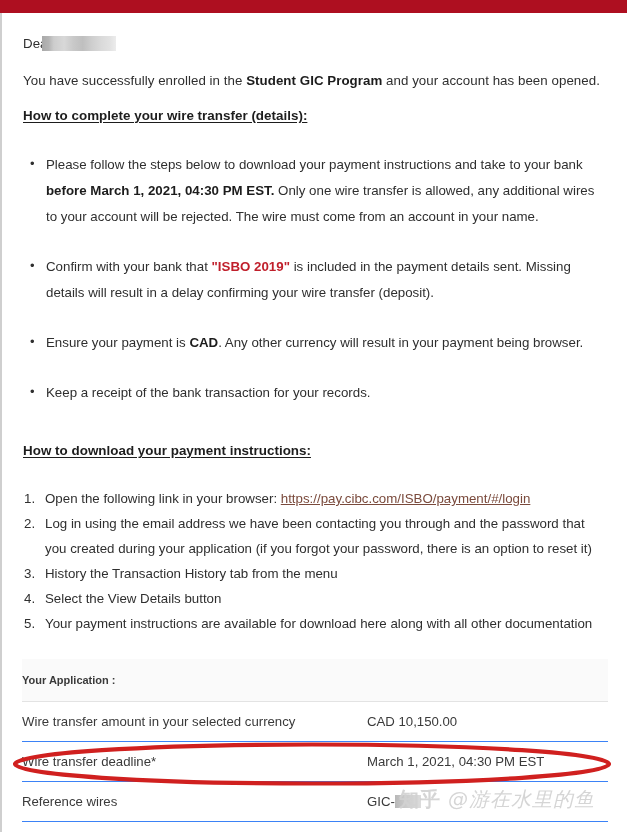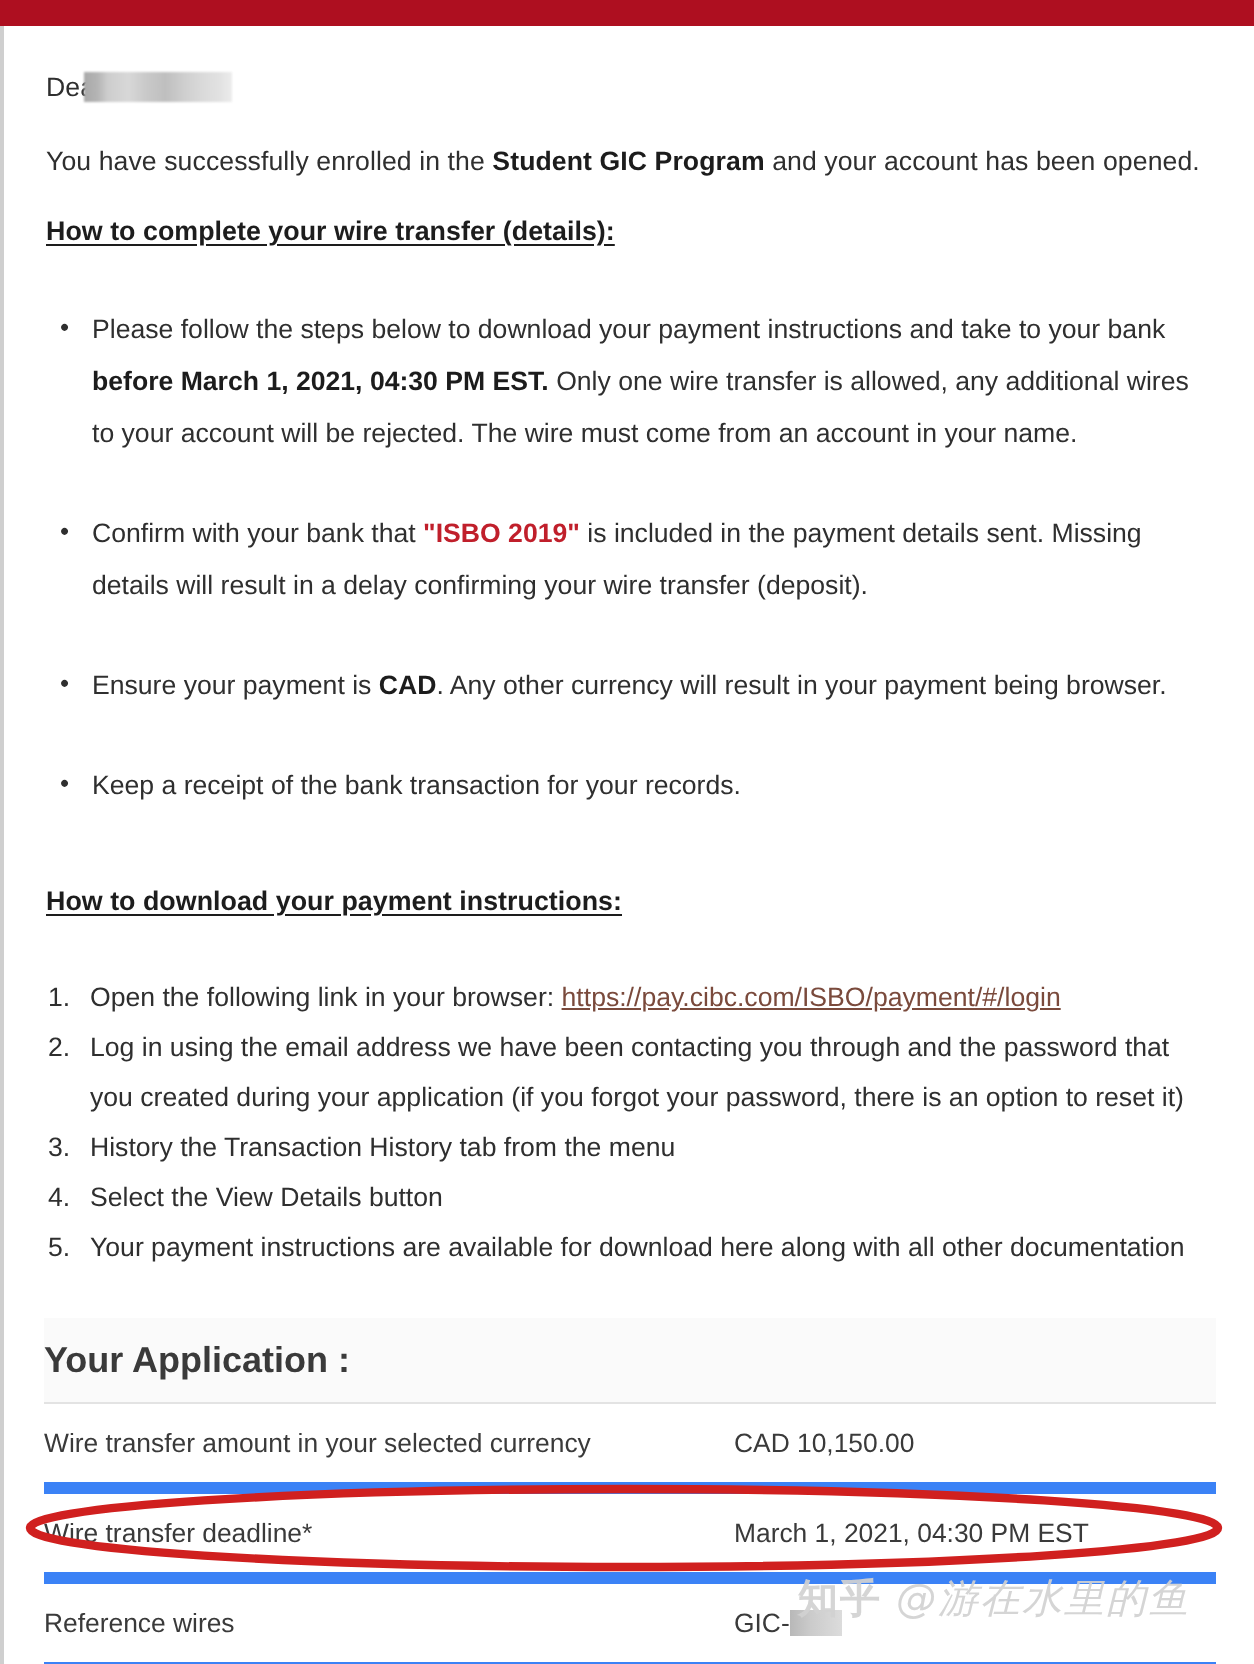--- a/index.html
+++ b/index.html
@@ -146,28 +146,28 @@
   #application-table td, #application-table th {
     padding: 0;
     margin: 0;
   }
   .tbl-head-row td {
     background: #fafafa;
     height: 42px;
     vertical-align: middle;
     border-bottom: 1px solid #e3e3e3;
     padding-left: 2px;
-    font-size: 18px;
+    font-size: 11px;
     font-weight: bold;
     color: #3a3a3a;
   }
   .tbl-row td {
     height: 39px;
     vertical-align: middle;
-    border-bottom: 6px solid #3b82f6;
+    border-bottom: 1px solid #3b82f6;
     font-size: 13.2px;
     color: #3a3a3a;
   }
   .tbl-row td.cell-label { padding-left: 22px; width: 345px; }
   .tbl-row td.cell-value { padding-left: 4px; }
 
   .redaction-code {
     display: inline-block;
     width: 26px;
     height: 13px;

